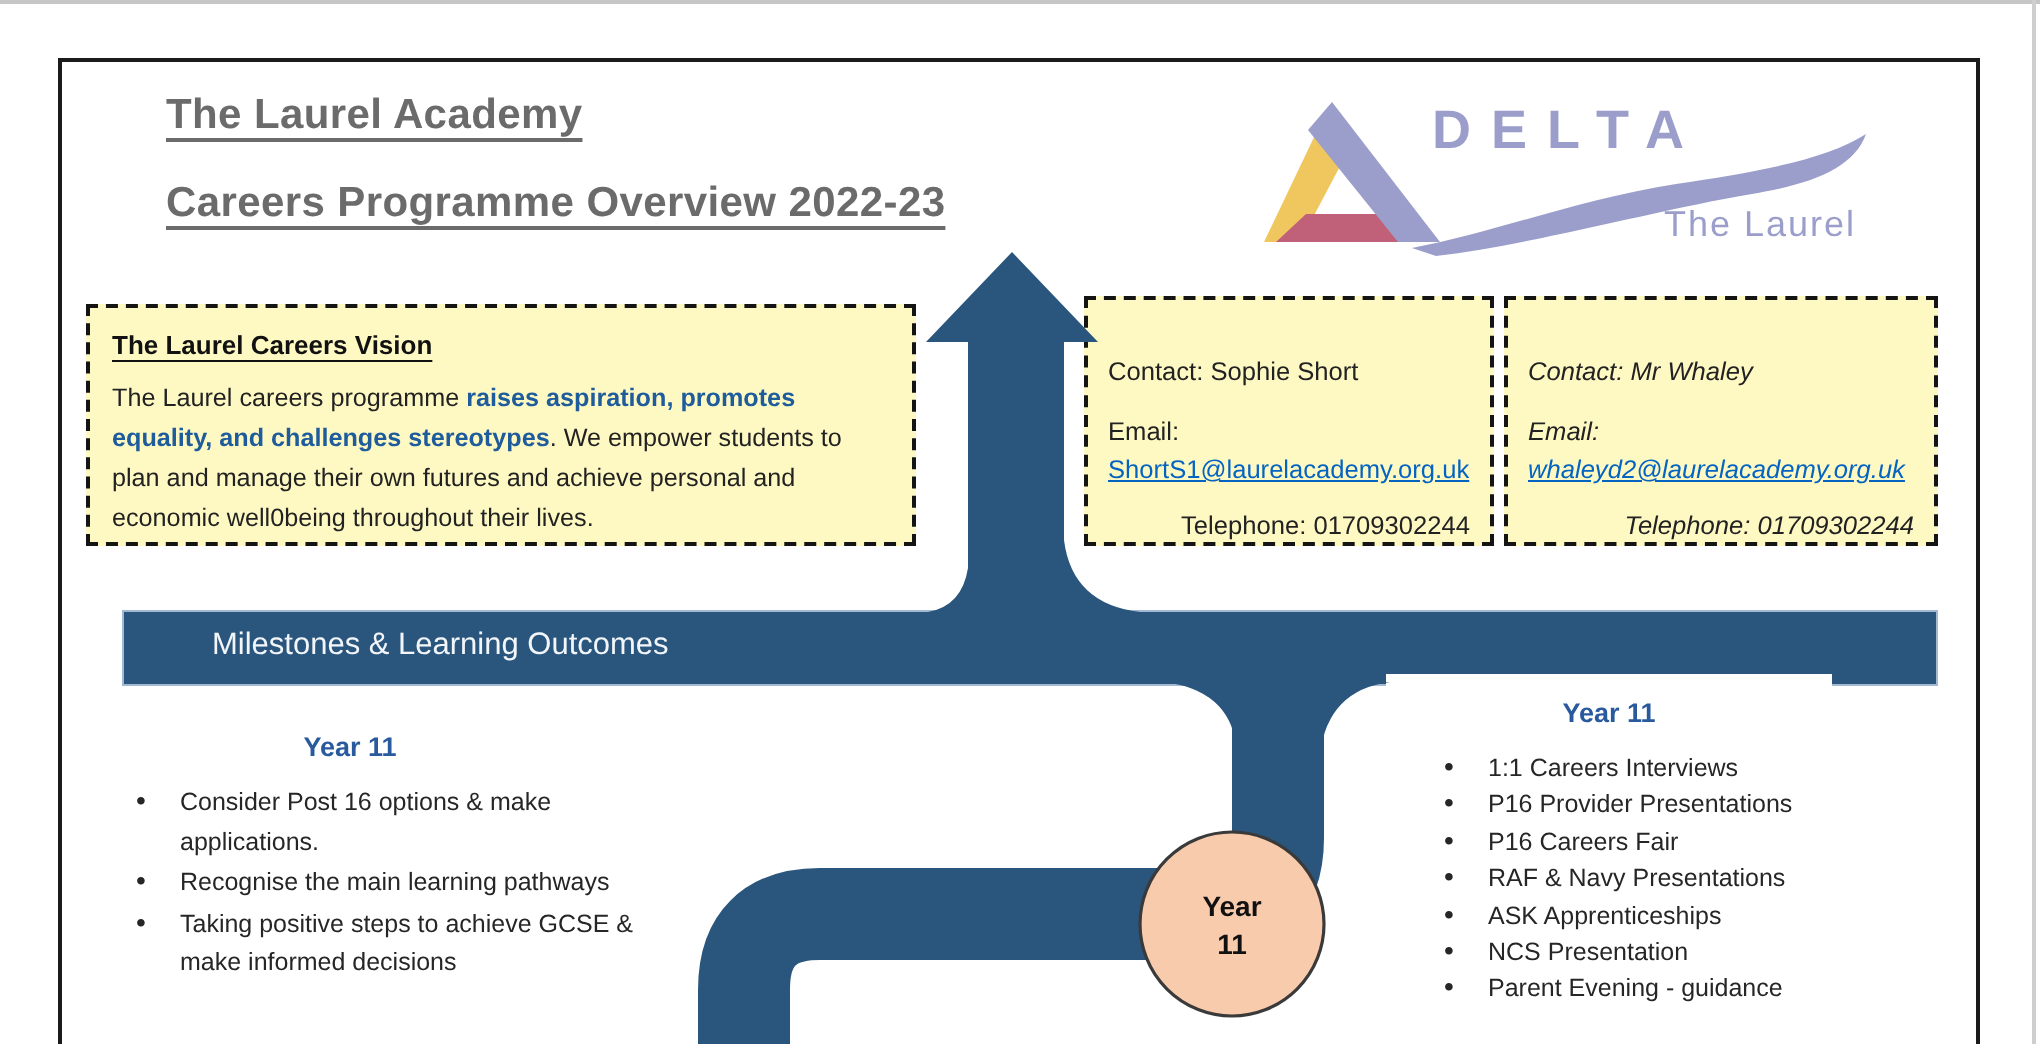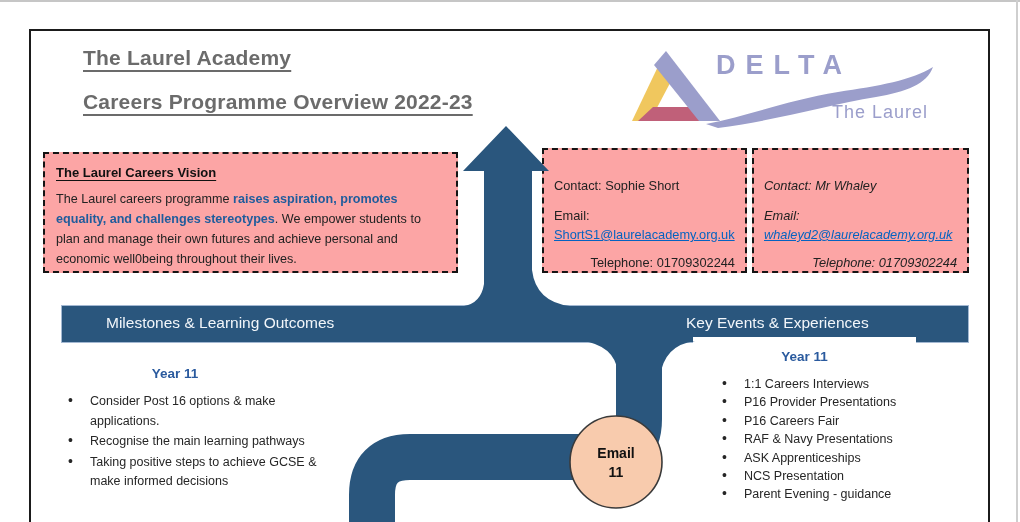--- a/index.html
+++ b/index.html
@@ -26,21 +26,21 @@
   #logo svg{position:absolute;left:0;top:0;}
   #logo-wordmark{
     position:absolute;left:88px;top:6px;font-size:27px;letter-spacing:10px;
     color:var(--logo-lavender);font-weight:700;
   }
   #logo-sub{
     position:absolute;left:204px;top:58px;font-size:18px;letter-spacing:1px;
     color:var(--logo-lavender);
   }
   
-  .dashed-box{border:2px dashed #141414;background:#fca5a5;box-sizing:border-box;}
+  .dashed-box{border:2px dashed #141414;background:#fef9c3;box-sizing:border-box;}
   #vision-box{left:43px;top:152px;width:415px;height:121px;padding:9px 11px;}
   #vision-heading{
     font-size:13px;font-weight:bold;text-decoration:underline;
     text-underline-offset:3px;margin:2px 0 9px 0;color:#111;
   }
   #vision-body{font-size:12.6px;line-height:20px;color:#222;margin:0;}
   #vision-body .bold-blue{font-weight:bold;color:var(--vision-bold-blue);}
   .contact-card{padding:11px 10px;font-size:12.8px;color:#222;}
   #contact-card-1{left:542px;top:148px;width:205px;height:125px;}
   #contact-card-2{left:752px;top:148px;width:217px;height:125px;font-style:italic;}
@@ -124,26 +124,25 @@
     <path d="M 372,545 L 372,495 Q 372,457 410,457 L 600,457 Q 639,457 639,419 L 639,336" fill="none" style="stroke:var(--road-blue)" stroke-width="46"></path>
     <path d="M 484,306 L 464,306 Q 481,303 484,284 Z" style="fill:var(--road-blue)"></path>
     <path d="M 532,306 L 570,306 Q 536,302 532,270 Z" style="fill:var(--road-blue)"></path>
     <path d="M 618,341 L 582,341 Q 614,345 618,372 Z" style="fill:var(--road-blue)"></path>
     <path d="M 660,341 L 695,341 Q 664,345 660,377 Z" style="fill:var(--road-blue)"></path>
     <path d="M 506,126 L 549,171 L 532,171 L 532,308 L 484,308 L 484,171 L 463,171 Z" style="fill:var(--road-blue)"></path>
     <circle cx="616" cy="462" r="46" style="fill:var(--circle-fill);stroke:var(--circle-stroke)" stroke-width="1.6"></circle>
   </svg>
 
   <div class="abs" id="year-marker-label">
-    <span>Email</span>
+    <span>Year</span>
     <span>11</span>
   </div>
 
   <span class="abs band-label" id="band-label-left">Milestones &amp; Learning Outcomes</span>
-  <span class="abs band-label" id="band-label-right">Key Events &amp; Experiences</span>
 
   <div class="abs year-heading" id="left-year-heading">Year 11</div>
   <div class="abs year-heading" id="right-year-heading">Year 11</div>
 
   <ul class="abs bullet-list" id="milestones-list">
     <li>Consider Post 16 options &amp; make applications.</li>
     <li>Recognise the main learning pathways</li>
     <li>Taking positive steps to achieve GCSE &amp; make informed decisions</li>
   </ul>
   <ul class="abs bullet-list" id="key-events-list">

